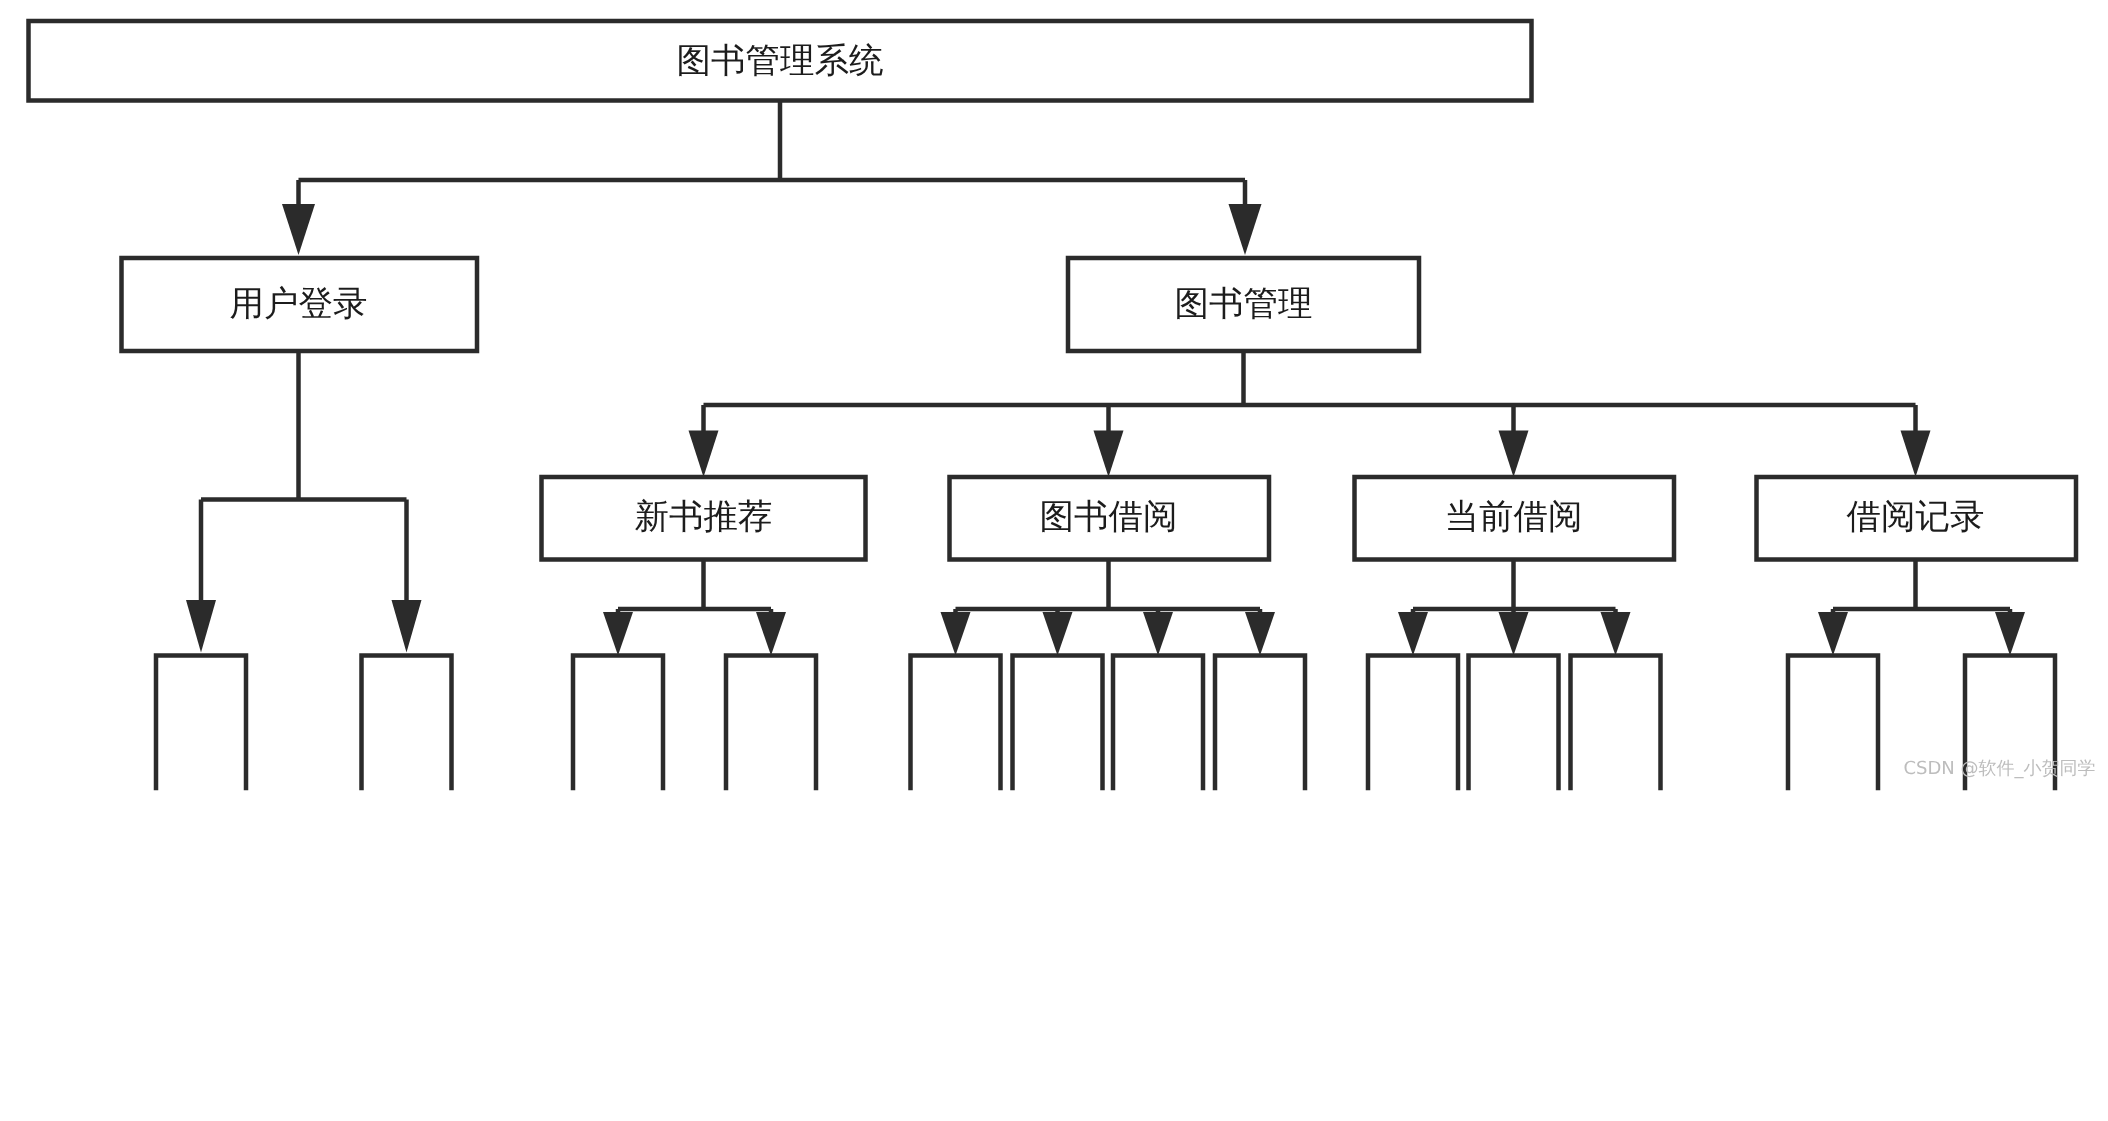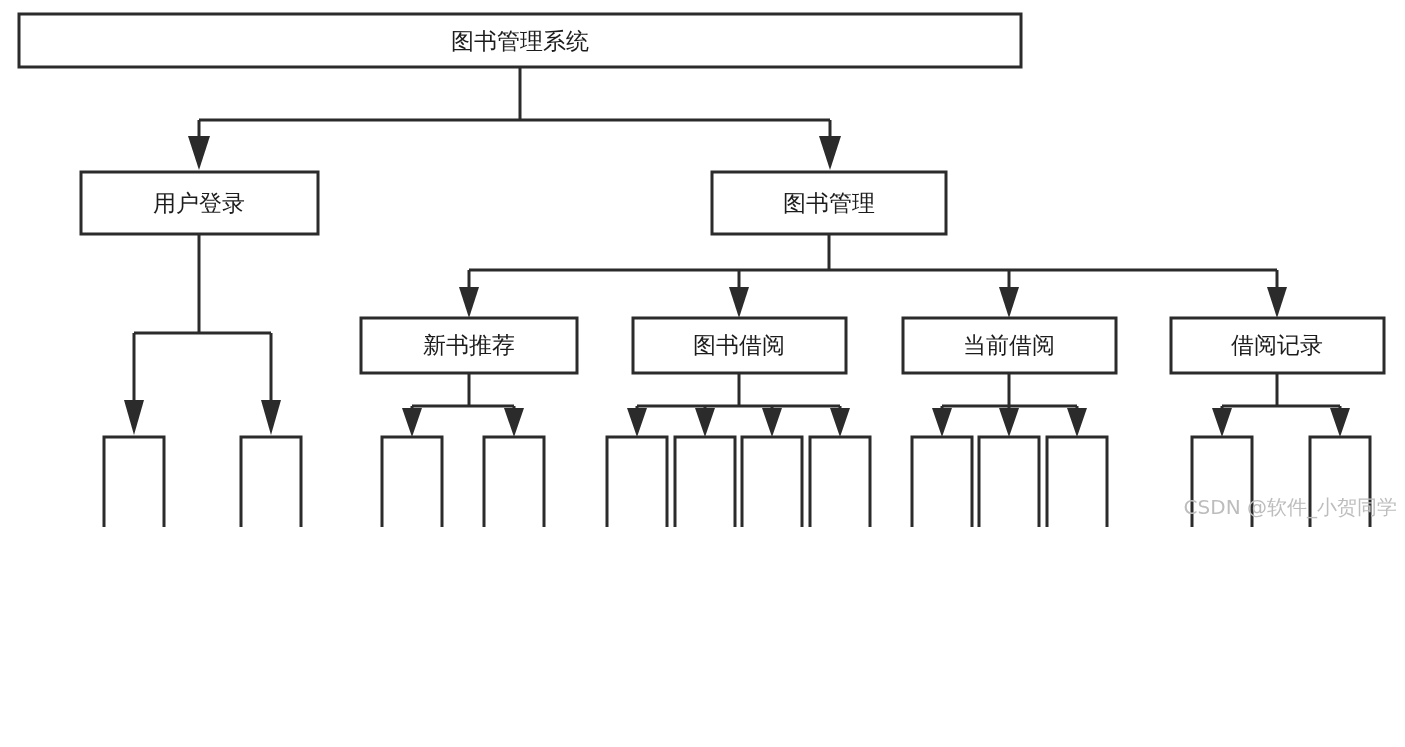--- a/index.html
+++ b/index.html
@@ -71,21 +71,21 @@
   }
   .leaf-label.tight {
     font-size: 20px;
     letter-spacing: 0px;
   }
   .watermark {
     position: absolute;
     right: 8px;
     bottom: 6px;
     font-family: "DejaVu Sans", "Liberation Sans", sans-serif;
-    font-size: 20px;
+    font-size: 12px;
     color: #bdbdbd;
     white-space: nowrap;
     user-select: none;
   }
 </style>
 </head>
 <body>
 
 <div id="diagram-root">
 

